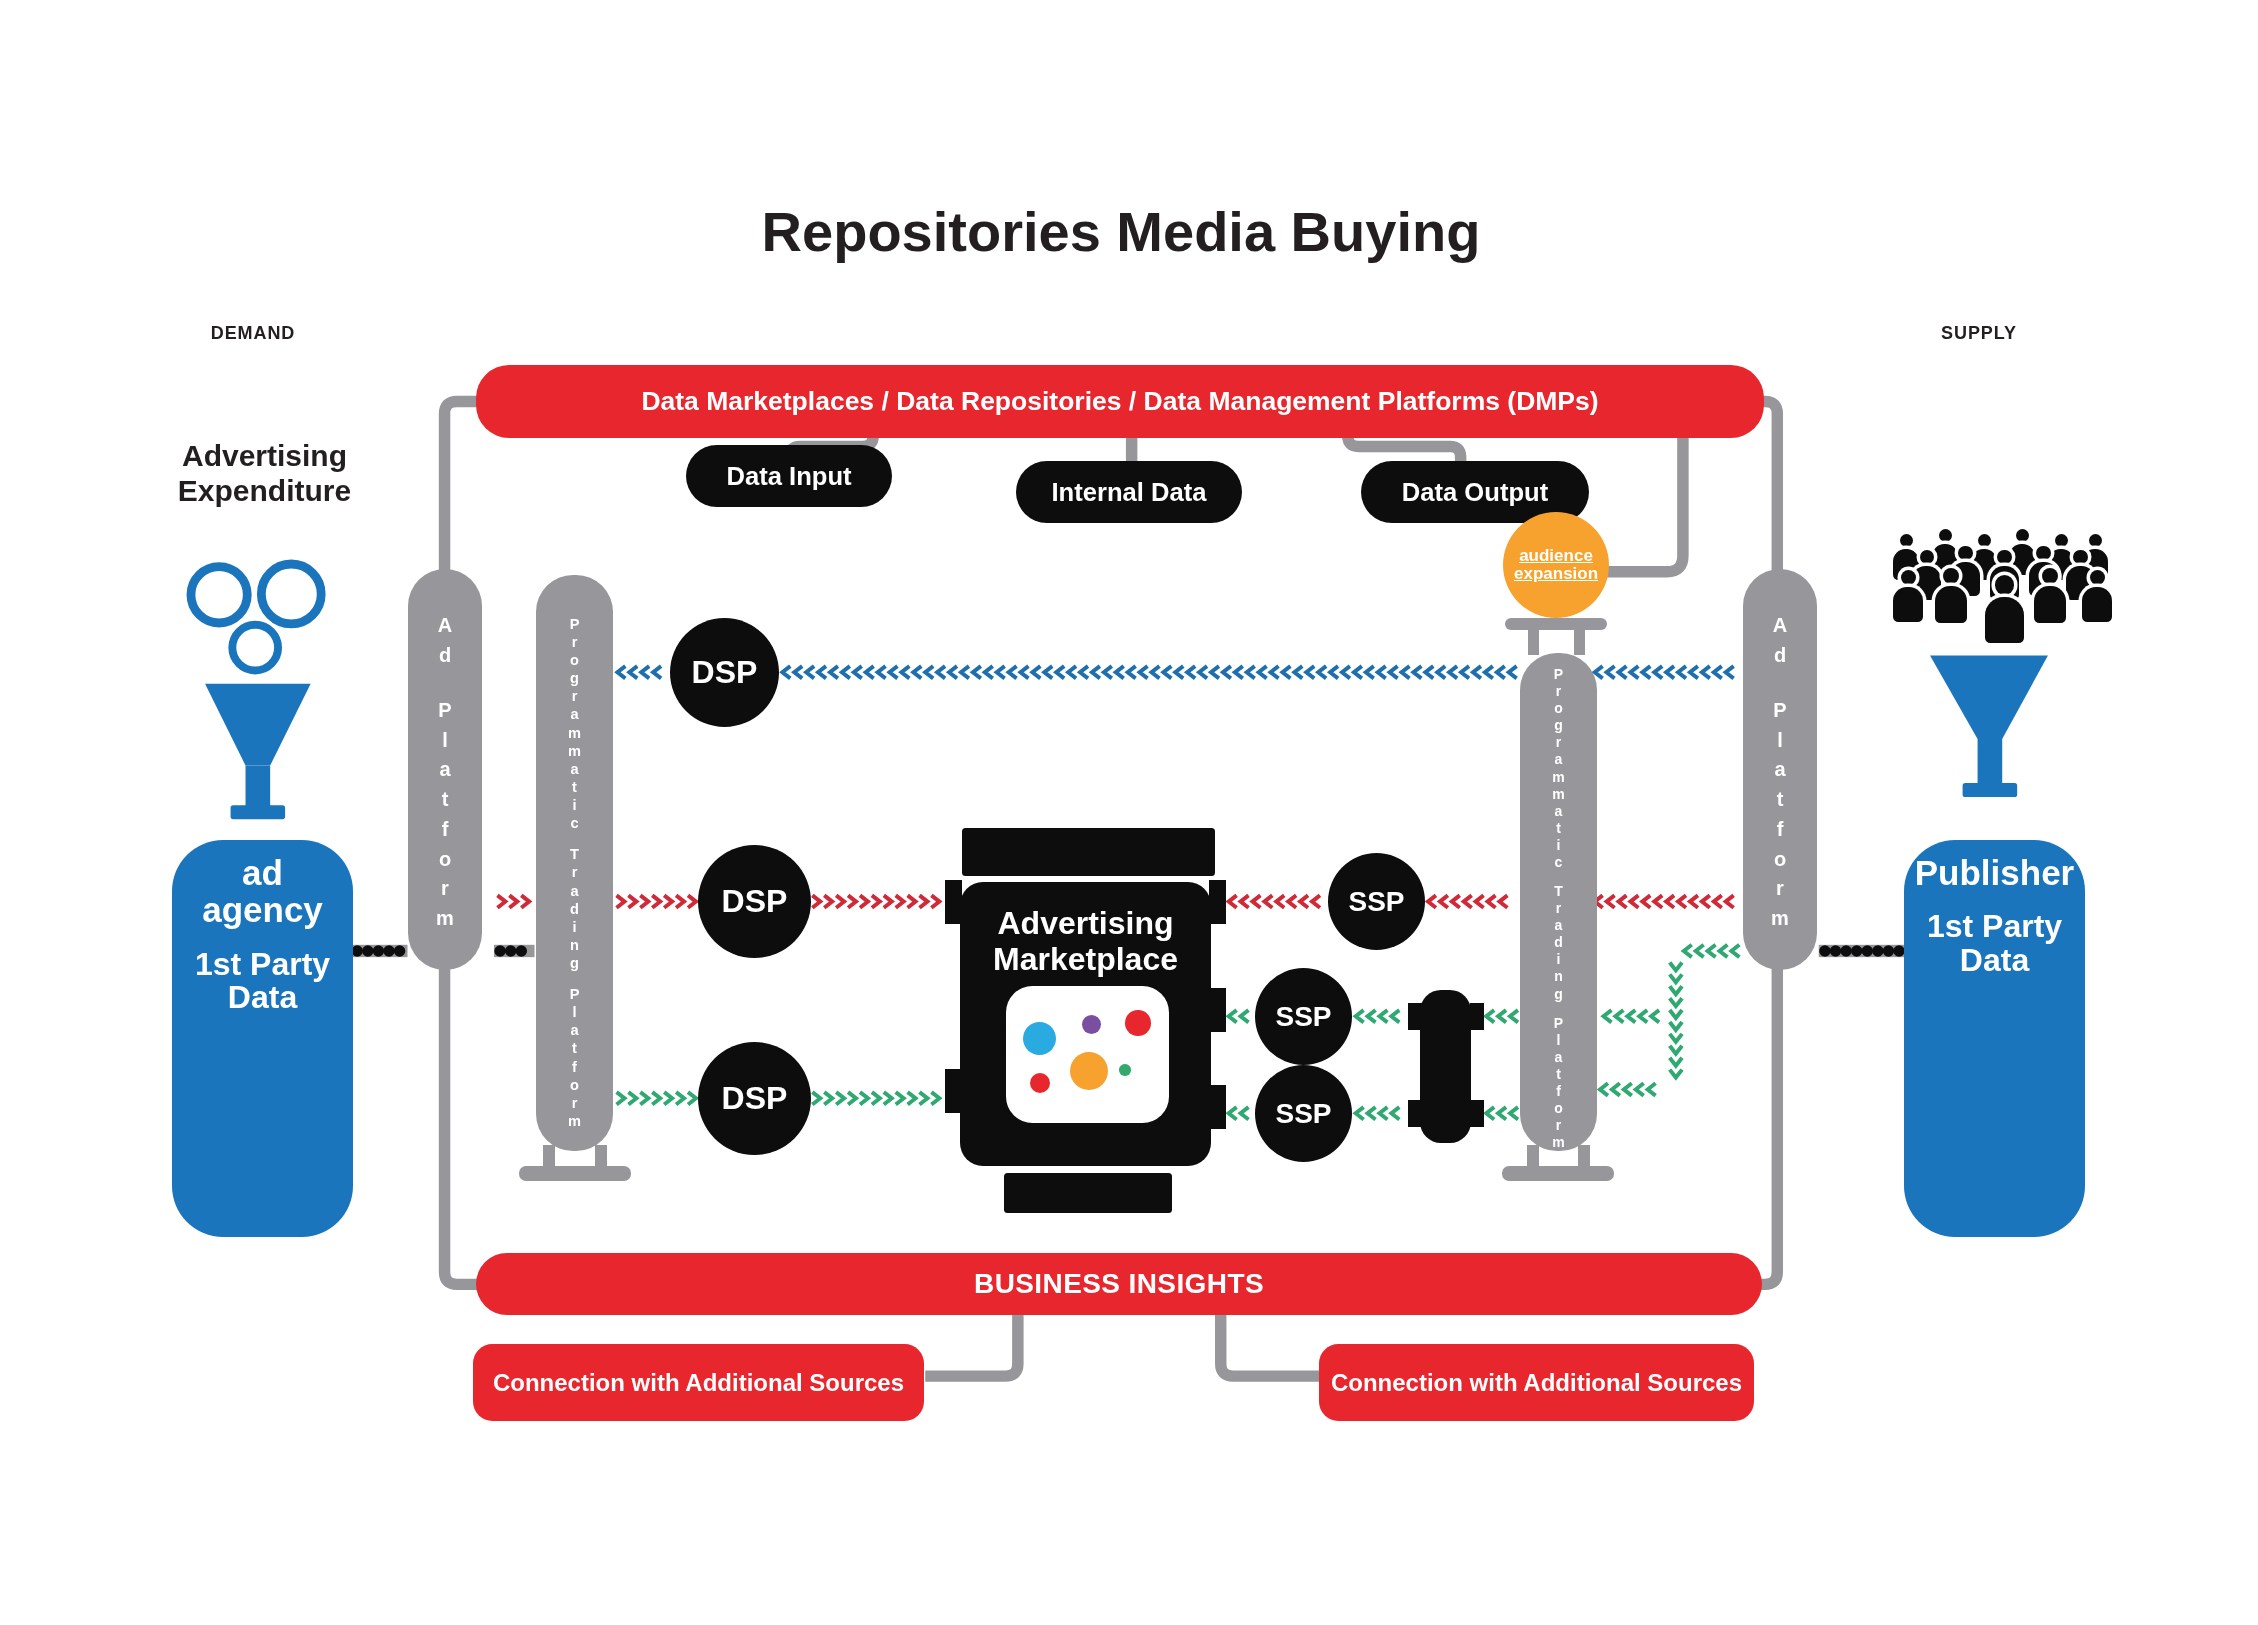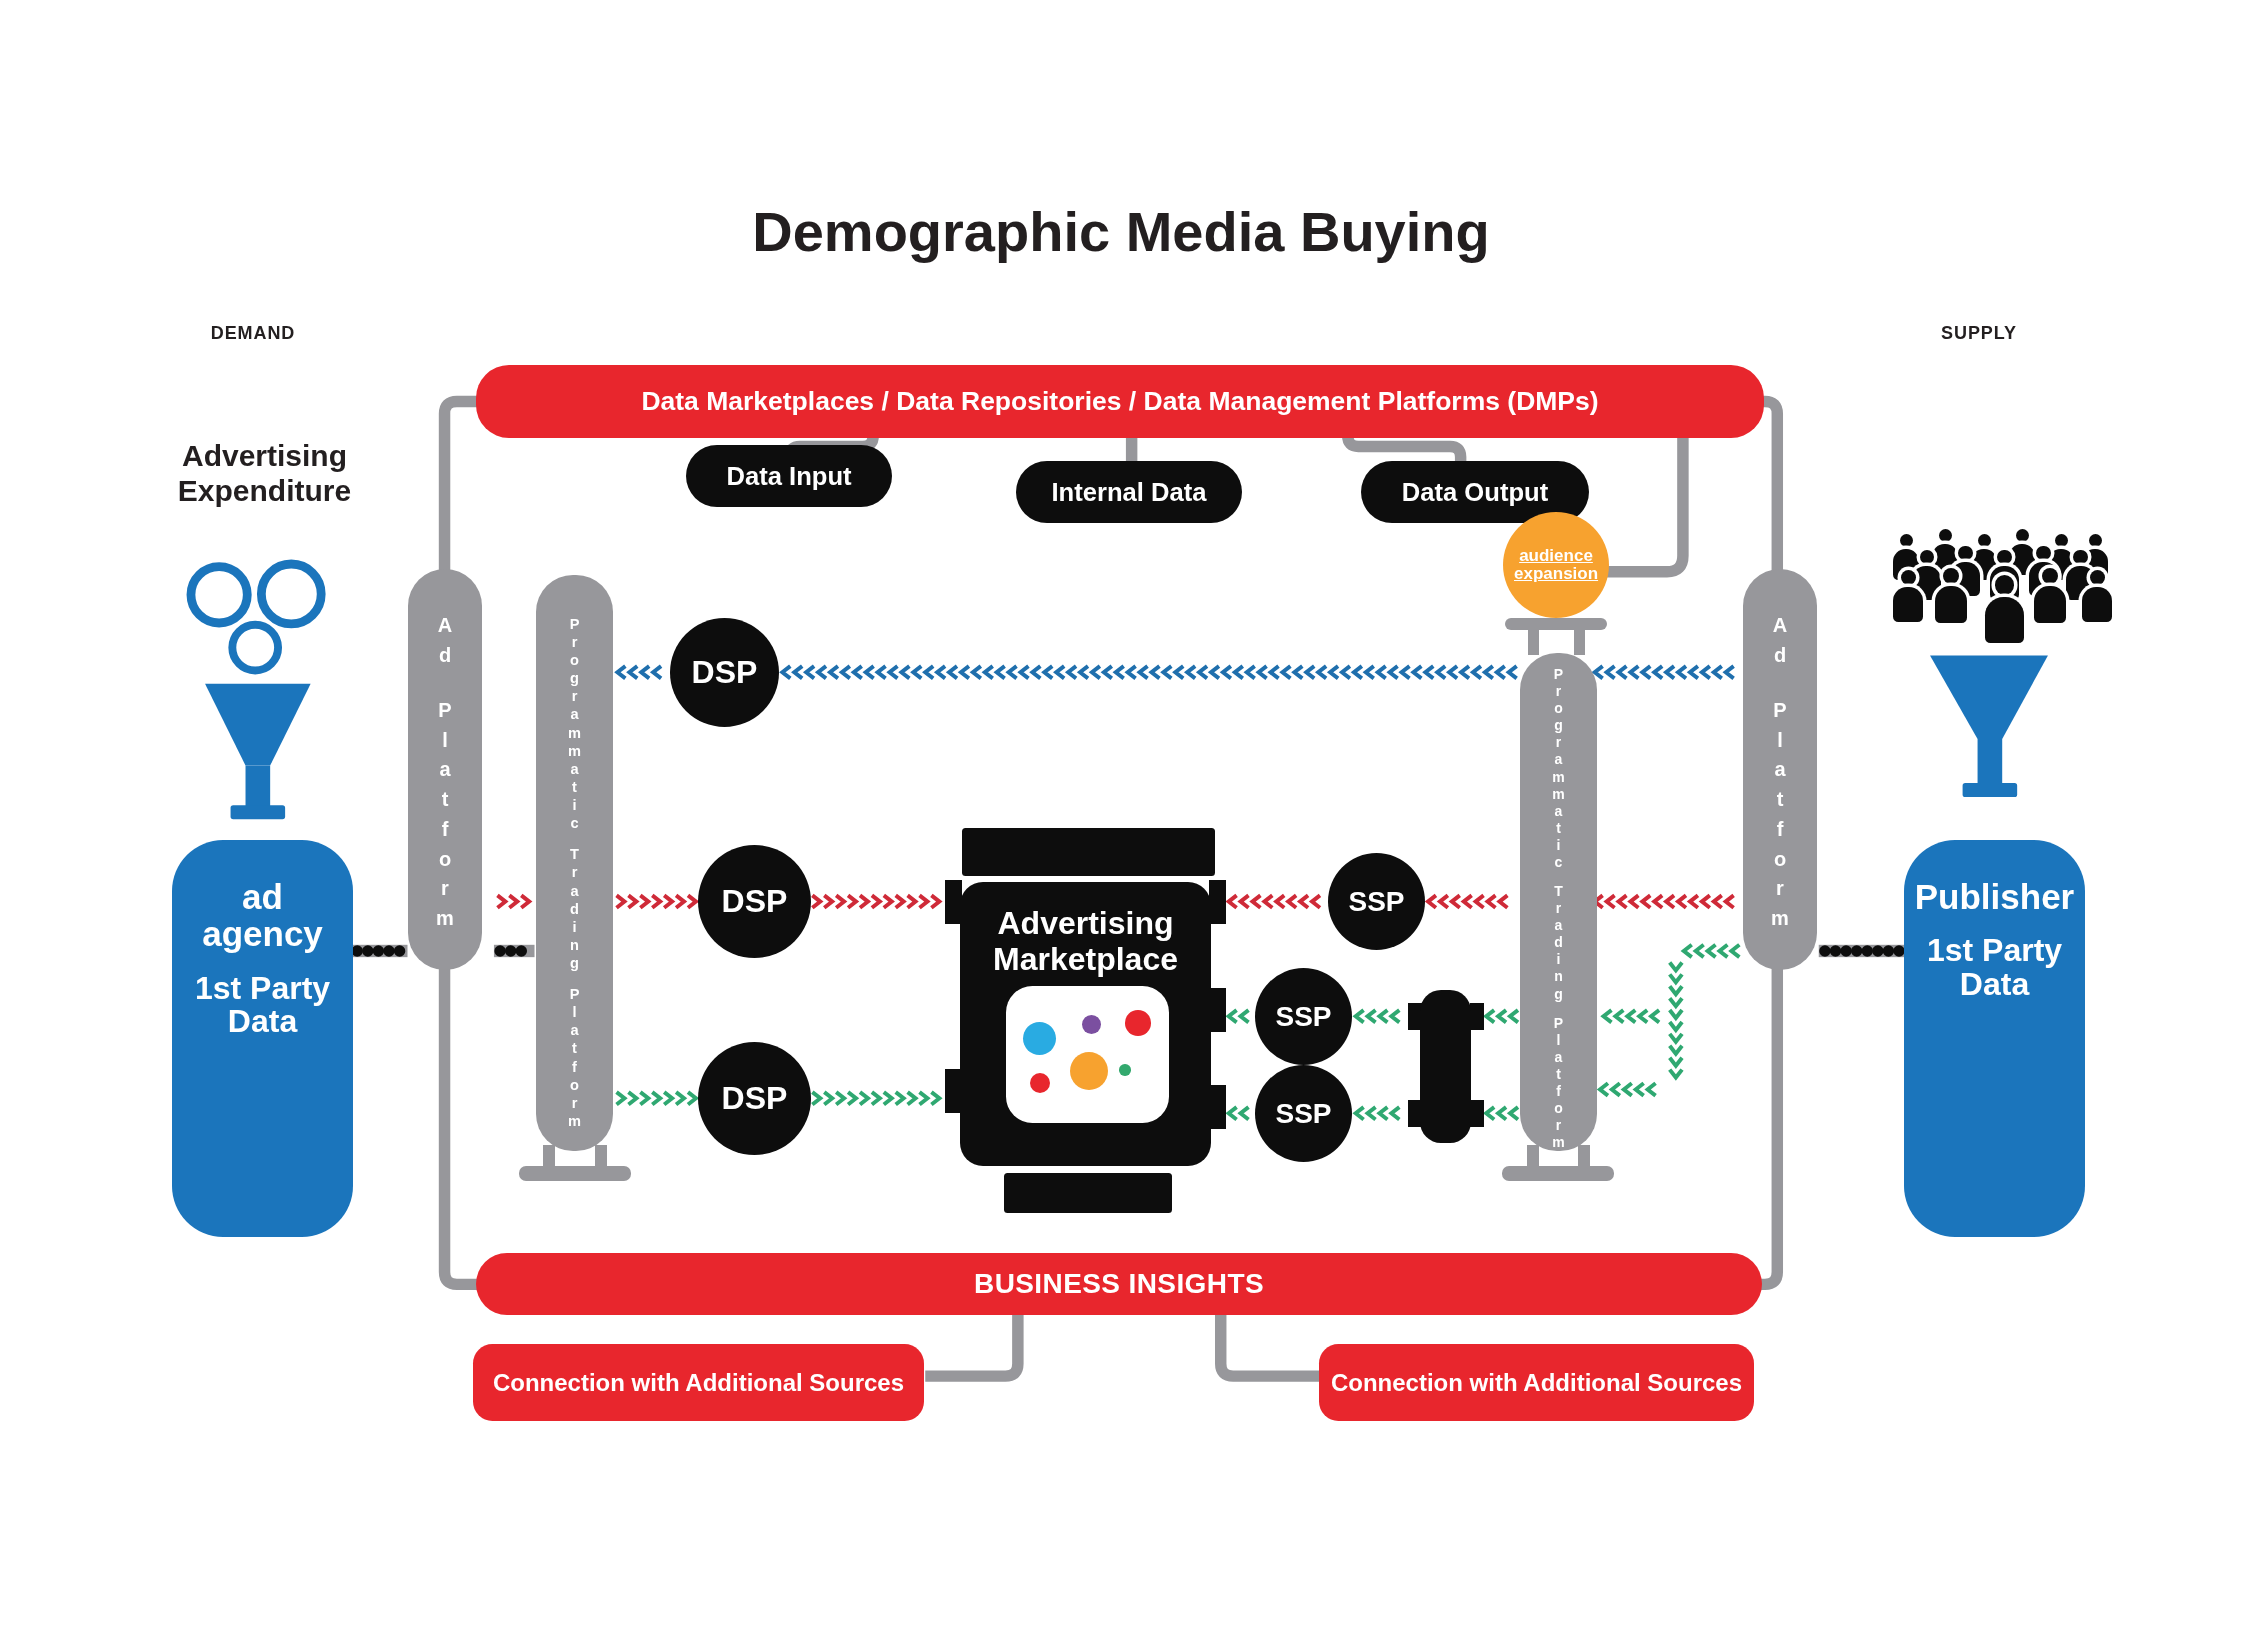--- a/index.html
+++ b/index.html
@@ -10,21 +10,21 @@
   .canvas{position:relative;width:2258px;height:1625px;background:#fff;
           font-family:"Liberation Sans",sans-serif;overflow:hidden;color:var(--ink);}
   .abs{position:absolute;}
   .ctr{display:flex;align-items:center;justify-content:center;text-align:center;}
   .b{font-weight:bold;}
   .banner{background:var(--red);border-radius:33px;color:#fff;}
   .blkpill{background:var(--black);border-radius:31px;color:#fff;}
   .node{background:var(--black);border-radius:50%;color:#fff;}
   .pill{background:var(--gray);border-radius:40px;}
   .cyl{background:var(--blue);border-radius:51px;color:#fff;text-align:center;}
-  .cyl .t1{padding-top:38px;font-size:35px;line-height:1.06;font-weight:bold;}
+  .cyl .t1{padding-top:14px;font-size:35px;line-height:1.06;font-weight:bold;}
   .cyl .t2{margin-top:19.4px;font-size:32px;line-height:1.06;font-weight:bold;}
   .wrapnarrow{width:132px;margin:0 auto;}
   .wrapnarrow2{width:150px;margin:5px auto;}
   .vstack{display:flex;flex-direction:column;align-items:center;color:#fff;font-weight:bold;}
   .vstack span{line-height:1;}
   .heading{font-size:30px;line-height:1.14;font-weight:bold;}
   .sidelabel{font-size:18px;font-weight:bold;letter-spacing:0.9px;}
   .grayrect{background:var(--gray);}
   .blackrect{background:var(--black);}
   .aud{background:var(--orange);border-radius:50%;color:#fff;}
@@ -250,21 +250,21 @@
       <path d="M1854,1145 L1845,1152 L1854,1159" fill="none" stroke="#2fa871" stroke-width="4.5"></path>
       <path d="M1867.5,1145 L1858.5,1152 L1867.5,1159" fill="none" stroke="#2fa871" stroke-width="4.5"></path>
       <path d="M1881,1145 L1872,1152 L1881,1159" fill="none" stroke="#2fa871" stroke-width="4.5"></path>
       <path d="M1823,1228 L1814,1235 L1823,1242" fill="none" stroke="#2fa871" stroke-width="4.5"></path>
       <path d="M1836.5,1228 L1827.5,1235 L1836.5,1242" fill="none" stroke="#2fa871" stroke-width="4.5"></path>
       <path d="M1850,1228 L1841,1235 L1850,1242" fill="none" stroke="#2fa871" stroke-width="4.5"></path>
       <path d="M1863.5,1228 L1854.5,1235 L1863.5,1242" fill="none" stroke="#2fa871" stroke-width="4.5"></path>
       <path d="M1877,1228 L1868,1235 L1877,1242" fill="none" stroke="#2fa871" stroke-width="4.5"></path>
     </svg>
 
-  <div class="abs ctr b" style="left:565px;top:192px;width:1112px;height:79px;font-size:56px;">Demographic Media Buying</div>
+  <div class="abs ctr b" style="left:565px;top:192px;width:1112px;height:79px;font-size:56px;">Repositories Media Buying</div>
 
   <div class="abs ctr sidelabel" style="left:147px;top:316px;width:212px;height:35px;">DEMAND</div>
   <div class="abs ctr sidelabel" style="left:1873px;top:316px;width:212px;height:35px;">SUPPLY</div>
 
   <div class="abs ctr heading" style="left:141px;top:434px;width:247px;height:79px;">Advertising Expenditure</div>
 
   <svg class="abs" style="left:176px;top:556px;color:var(--blue);" width="176" height="273" viewBox="0 0 200 310">
     <circle cx="49" cy="44" r="32" fill="none" stroke="currentColor" stroke-width="10"></circle>
     <circle cx="131" cy="43" r="34" fill="none" stroke="currentColor" stroke-width="10"></circle>
     <circle cx="90" cy="104" r="26" fill="none" stroke="currentColor" stroke-width="9"></circle>

